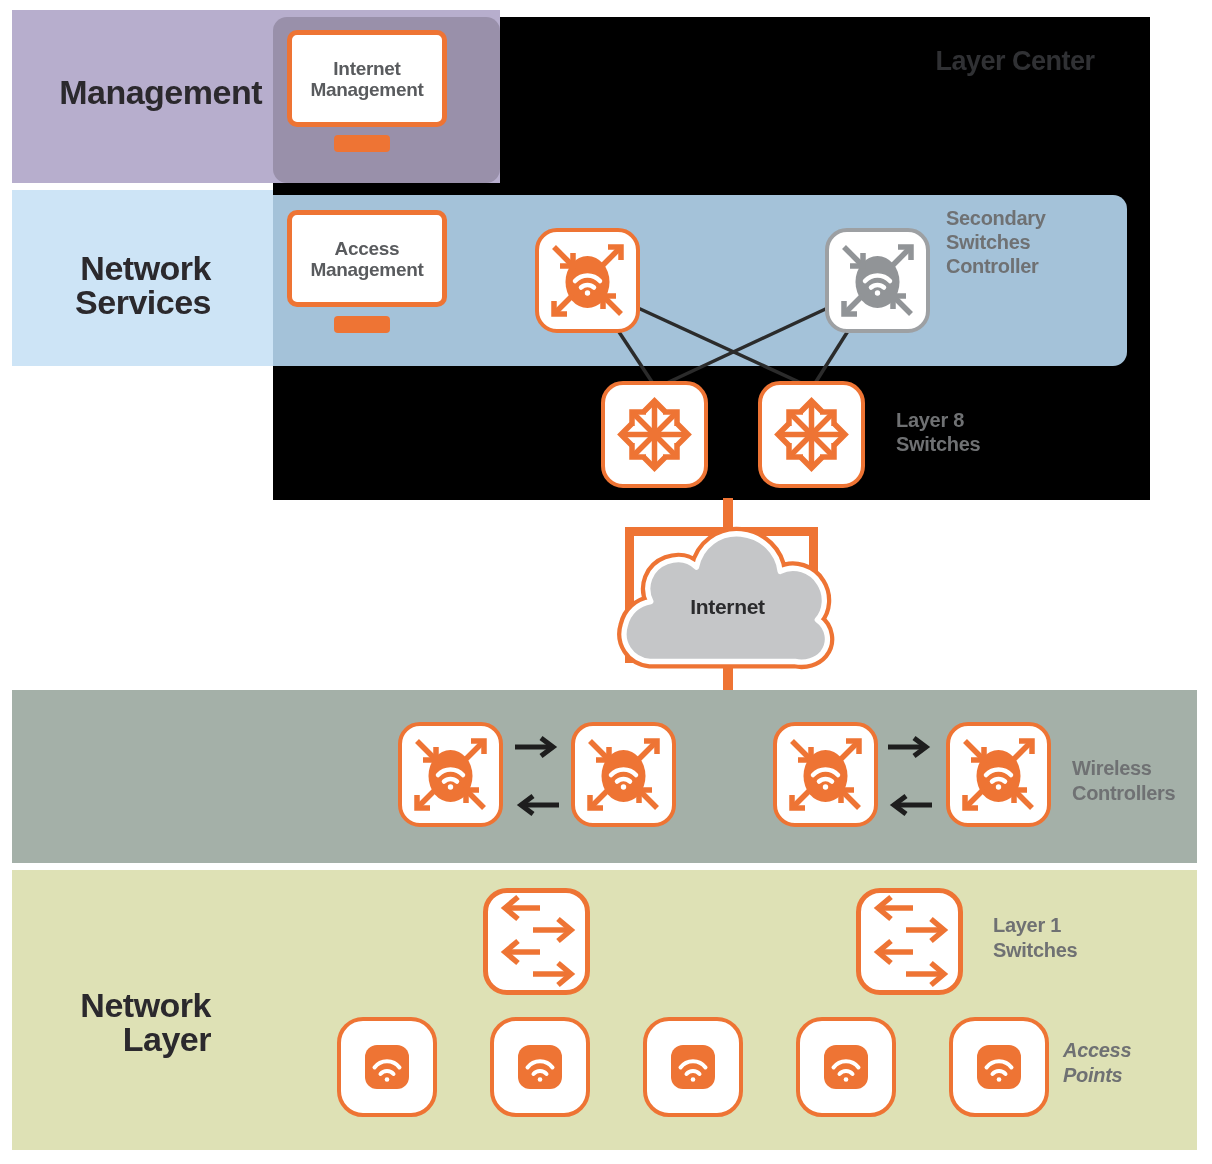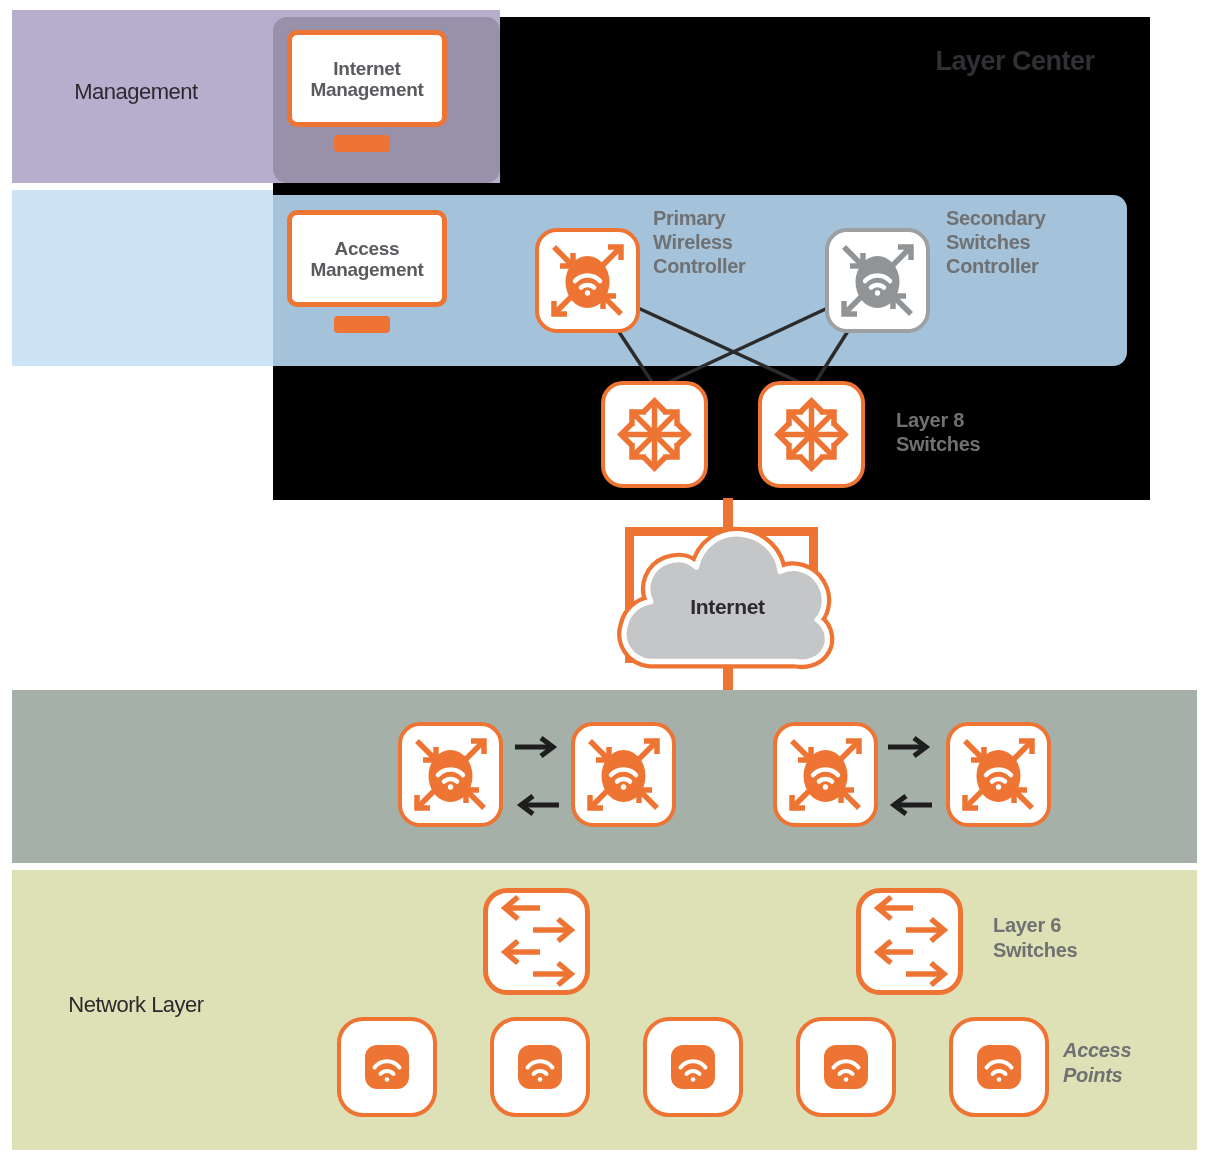--- a/index.html
+++ b/index.html
@@ -11,21 +11,21 @@
   .dc-region{position:absolute;left:273px;top:17px;width:877px;height:483px;background:#000;}
   .band{position:absolute;}
   .band-mgmt{left:12px;top:10px;width:488px;height:173px;background:#b7aecd;}
   .box-mgmt{position:absolute;left:273px;top:17px;width:227px;height:166px;background:#9990aa;border-radius:14px;}
   .band-svc{left:12px;top:190px;width:261px;height:176px;background:#cde4f6;}
   .box-svc{position:absolute;left:273px;top:195px;width:854px;height:171px;background:#a4c2d9;border-radius:0 14px 14px 0;}
   .band-agg{left:12px;top:690px;width:1185px;height:173px;background:#a4b0a8;}
   .band-acc{left:12px;top:870px;width:1185px;height:280px;background:#dee1b5;}
 
   
-  .bl{position:absolute;left:10px;width:252px;text-align:center;font-weight:normal;font-size:22px;
+  .bl{position:absolute;left:10px;width:252px;text-align:right;font-weight:bold;font-size:34px;
       line-height:34px;color:#2b292d;letter-spacing:-0.5px;}
   .bl.narrow{left:61px;width:150px;}
   .cap{position:absolute;font-weight:bold;font-size:20px;line-height:24px;color:#6f7173;letter-spacing:-0.3px;}
   .dc-label{position:absolute;left:895px;top:46px;width:240px;text-align:center;font-weight:bold;
             font-size:27px;color:#303134;letter-spacing:-0.5px;}
   .inet-label{position:absolute;left:650px;top:595px;width:155px;text-align:center;font-weight:bold;
               font-size:21px;color:#2b2b2d;letter-spacing:-0.3px;}
 
   
   .monitor-screen{position:absolute;width:140px;height:87px;background:#fff;border:5px solid #ee7434;
@@ -53,20 +53,21 @@
 
   <div class="dc-region"></div>
   <div class="dc-label">Layer Center</div>
 
   <div class="band band-mgmt"></div>
   <div class="box-mgmt"></div>
   <div class="bl" style="top:75px;">Management</div>
 
   <div class="band band-svc"></div>
   <div class="box-svc"></div>
+  <div class="bl narrow" style="top:251px;">Network Services</div>
 
   <div class="monitor-screen" style="left:287px;top:30px;">
     <span>Internet Management</span>
   </div>
   <div class="monitor-stand" style="left:334px;top:135px;"></div>
 
   <div class="monitor-screen" style="left:287px;top:210px;">
     <span>Access Management</span>
   </div>
   <div class="monitor-stand" style="left:334px;top:316px;"></div>
@@ -93,21 +94,20 @@
         <path d="M82 82 L64 64"></path>
           <path d="M64 77 V64 H77"></path>
       </g>
       <g stroke="#fff" stroke-width="4.5" fill="none" stroke-linecap="round">
         <path d="M36 49 A 17 17 0 0 1 61 49"></path>
         <path d="M42 55.5 A 9.5 9.5 0 0 1 55 55.5"></path>
       </g>
       <circle cx="48.5" cy="61" r="2.7" fill="#fff"></circle>
     </svg>
   </div>
-  <div class="cap" style="left:653px;top:206px;width:118px;">Primary Wireless Controller</div>
 
   <div class="wc gray" style="left:825px;top:228px;">
     <svg width="97" height="97" viewBox="0 0 97 97">
       <ellipse cx="48.5" cy="50" rx="22" ry="26" fill="currentColor"></ellipse>
       <g stroke="currentColor" stroke-width="5.5" fill="none">
         <path d="M15 15 L33 33"></path>
           <path d="M34 21 V34 H21"></path>
         <path d="M63 34 L82 15"></path>
           <path d="M82 28 V15 H69"></path>
         <path d="M34 63 L15 82"></path>
@@ -270,20 +270,21 @@
         <path d="M82 82 L64 64"></path>
           <path d="M64 77 V64 H77"></path>
       </g>
       <g stroke="#fff" stroke-width="4.5" fill="none" stroke-linecap="round">
         <path d="M36 49 A 17 17 0 0 1 61 49"></path>
         <path d="M42 55.5 A 9.5 9.5 0 0 1 55 55.5"></path>
       </g>
       <circle cx="48.5" cy="61" r="2.7" fill="#fff"></circle>
     </svg>
   </div>
+  <div class="cap" style="left:1072px;top:756px;width:122px;line-height:25px;">Wireless Controllers</div>
 
   <div class="band band-acc"></div>
   <div class="bl narrow" style="top:988px;">Network Layer</div>
 
   <div class="l2" style="left:483px;top:888px;">
     <svg width="97" height="97" viewBox="0 0 97 97">
       <g stroke="currentColor" stroke-width="5.5" fill="none">
         <path d="M52 15 H18"></path>
           <path d="M30 4 L17 15 L30 26"></path>
         <path d="M45 37 H82"></path>
@@ -302,21 +303,21 @@
           <path d="M30 4 L17 15 L30 26"></path>
         <path d="M45 37 H82"></path>
           <path d="M70 26 L83 37 L70 48"></path>
         <path d="M52 59 H18"></path>
           <path d="M30 48 L17 59 L30 70"></path>
         <path d="M45 81 H82"></path>
           <path d="M70 70 L83 81 L70 92"></path>
       </g>
     </svg>
   </div>
-  <div class="cap" style="left:993px;top:913px;width:100px;line-height:25px;">Layer 6 Switches</div>
+  <div class="cap" style="left:993px;top:913px;width:100px;line-height:25px;">Layer 1 Switches</div>
 
   <div class="ap" style="left:337px;top:1017px;">
     <div class="ap-inner">
       <svg width="44" height="44" viewBox="0 0 44 44">
         <g stroke="#fff" stroke-width="4" fill="none" stroke-linecap="round">
           <path d="M9.5 22.5 A 15.5 15.5 0 0 1 34.5 22.5"></path>
           <path d="M15.5 29 A 8.5 8.5 0 0 1 28.5 29"></path>
         </g>
         <circle cx="22" cy="34.5" r="2.3" fill="#fff"></circle>
       </svg>

